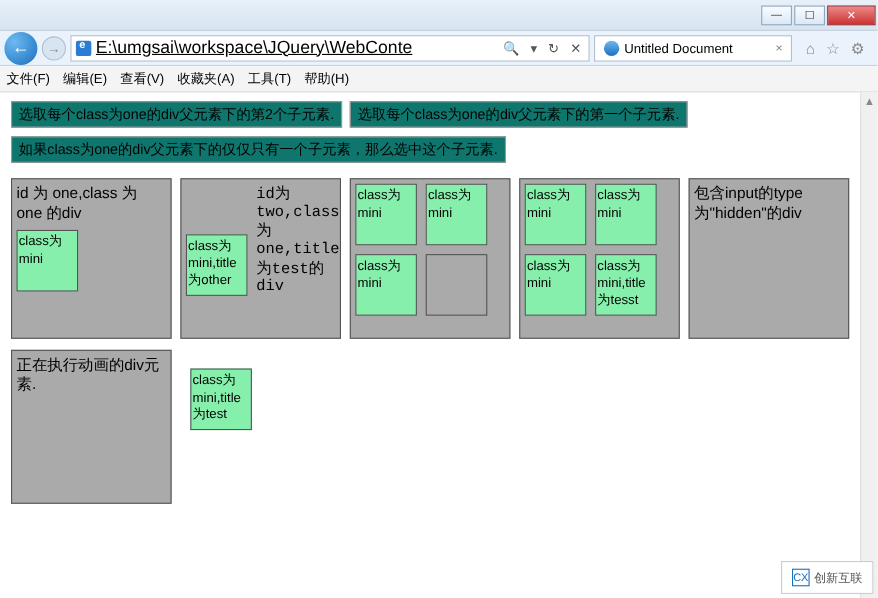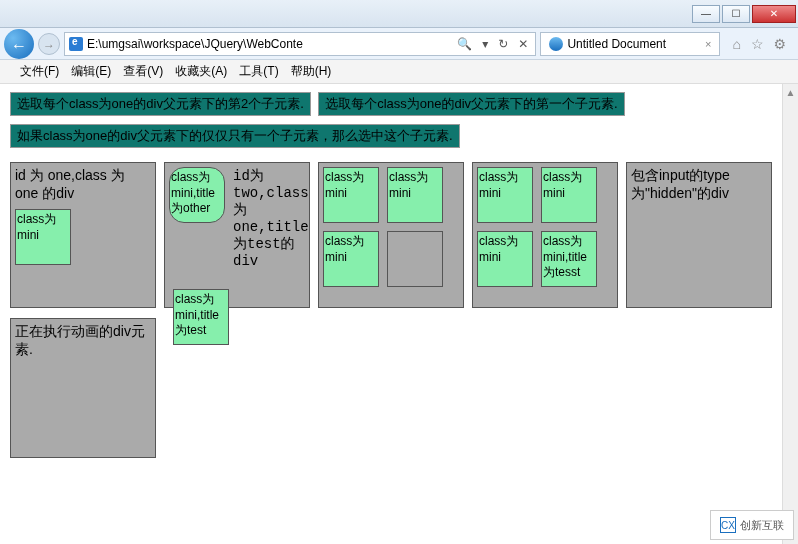--- a/index.html
+++ b/index.html
@@ -10,29 +10,29 @@
 .winbtn { width: 28px; height: 18px; margin-left: 2px; display: flex; align-items: center; justify-content: center; border: 1px solid #8fa8c0; background: linear-gradient(#f8fcff,#dde8f4); font-size: 10px; color: #333; }
 .winbtn.close { width: 44px; background: linear-gradient(#e88,#c33); color: #fff; border-color: #a02020; }
 
 
 .navbar { height: 32px; background: #eaf2fb; display: flex; align-items: center; padding: 0 4px; gap: 4px; border-bottom: 1px solid #c8d4e0; }
 .navback { width: 30px; height: 30px; border-radius: 50%; background: radial-gradient(circle at 30% 30%, #6cbaf0, #1a6fbf); display: flex; align-items: center; justify-content: center; color: #fff; font-size: 16px; }
 .navfwd { width: 22px; height: 22px; border-radius: 50%; background: #d8e4f0; border: 1px solid #b0c0d0; display: flex; align-items: center; justify-content: center; color: #888; font-size: 12px; }
 .addrbox { flex: 1; display: flex; align-items: center; height: 24px; border: 1px solid #b0c0d0; background: #fff; padding: 0 4px; gap: 4px; }
 .addrbox .ie-icon { width: 14px; height: 14px; background: #2b7cd3; border-radius: 2px; position: relative; }
 .addrbox .ie-icon::after { content:"e"; color:#fff; font-size:10px; font-weight:bold; position:absolute; left:3px; top:-1px; }
-.addrbox input { border: none; outline: none; flex: 1; font-size: 12px; }
+.addrbox input { border: none; outline: none; flex: 1; font-size: 16px; text-decoration: underline; }
 .addrbox .ctrl { color: #555; font-size: 12px; padding: 0 3px; }
 .tab { display: flex; align-items: center; height: 24px; border: 1px solid #b0c0d0; background: #fff; padding: 0 8px; gap: 4px; min-width: 180px; }
 .tab .ie-icon2 { width: 14px; height: 14px; border-radius: 50%; background: linear-gradient(#6cbaf0,#1a6fbf); }
 .tab .x { margin-left: auto; color: #888; font-size: 11px; }
 .navicons { display: flex; gap: 10px; padding: 0 8px; color: #888; font-size: 14px; }
 
 
-.menubar { height: 24px; background: #f4f4f4; border-bottom: 1px solid #ddd; display: flex; align-items: center; padding: 0 20px; gap: 12px; font-size: 12px; }
+.menubar { height: 24px; background: #f4f4f4; border-bottom: 1px solid #ddd; display: flex; align-items: center; padding: 0 6px; gap: 12px; font-size: 12px; }
 
 
 .content { padding: 8px 10px; }
 .btnrow { margin-bottom: 4px; }
 .jqbtn { display: inline-block; background: #0f766e; border: 1px solid #999; padding: 2px 6px; font-size: 13px; margin-right: 4px; margin-bottom: 4px; }
 
 .boxrow { display: flex; gap: 8px; margin-top: 10px; }
 .bigbox { width: 146px; height: 146px; background: #aaa; border: 1px solid #555; padding: 4px; font-size: 14px; position: relative; }
 .bigbox.row2 { height: 140px; }
 .minibox { width: 56px; height: 56px; background: #86efac; border: 1px solid #555; font-size: 12px; padding: 1px; display: inline-block; vertical-align: top; }
@@ -105,21 +105,21 @@
     <div class="bigbox">
       <div>id 为 one,class 为 one 的div</div>
       <div class="innerflex" style="margin-top:6px;">
         <div class="minibox">class为mini</div>
       </div>
     </div>
 
     <div class="bigbox">
       <div style="float:right; width:72px;font-family:Liberation Mono, monospace;">id为two,class为one,title为test的div</div>
       <div style="clear:none;">
-        <div class="minibox" style="border-radius:15px;">class为mini,title为other</div>
+        <div class="minibox" style="margin-top:46px;">class为mini,title为other</div>
         <div class="minibox" style="margin-top:66px; margin-left:4px;">class为mini,title为test</div>
       </div>
     </div>
 
     <div class="bigbox">
       <div class="minigrid">
         <div class="minibox">class为mini</div>
         <div class="minibox">class为mini</div>
         <div class="minibox">class为mini</div>
         <div class="minibox gray"></div>

